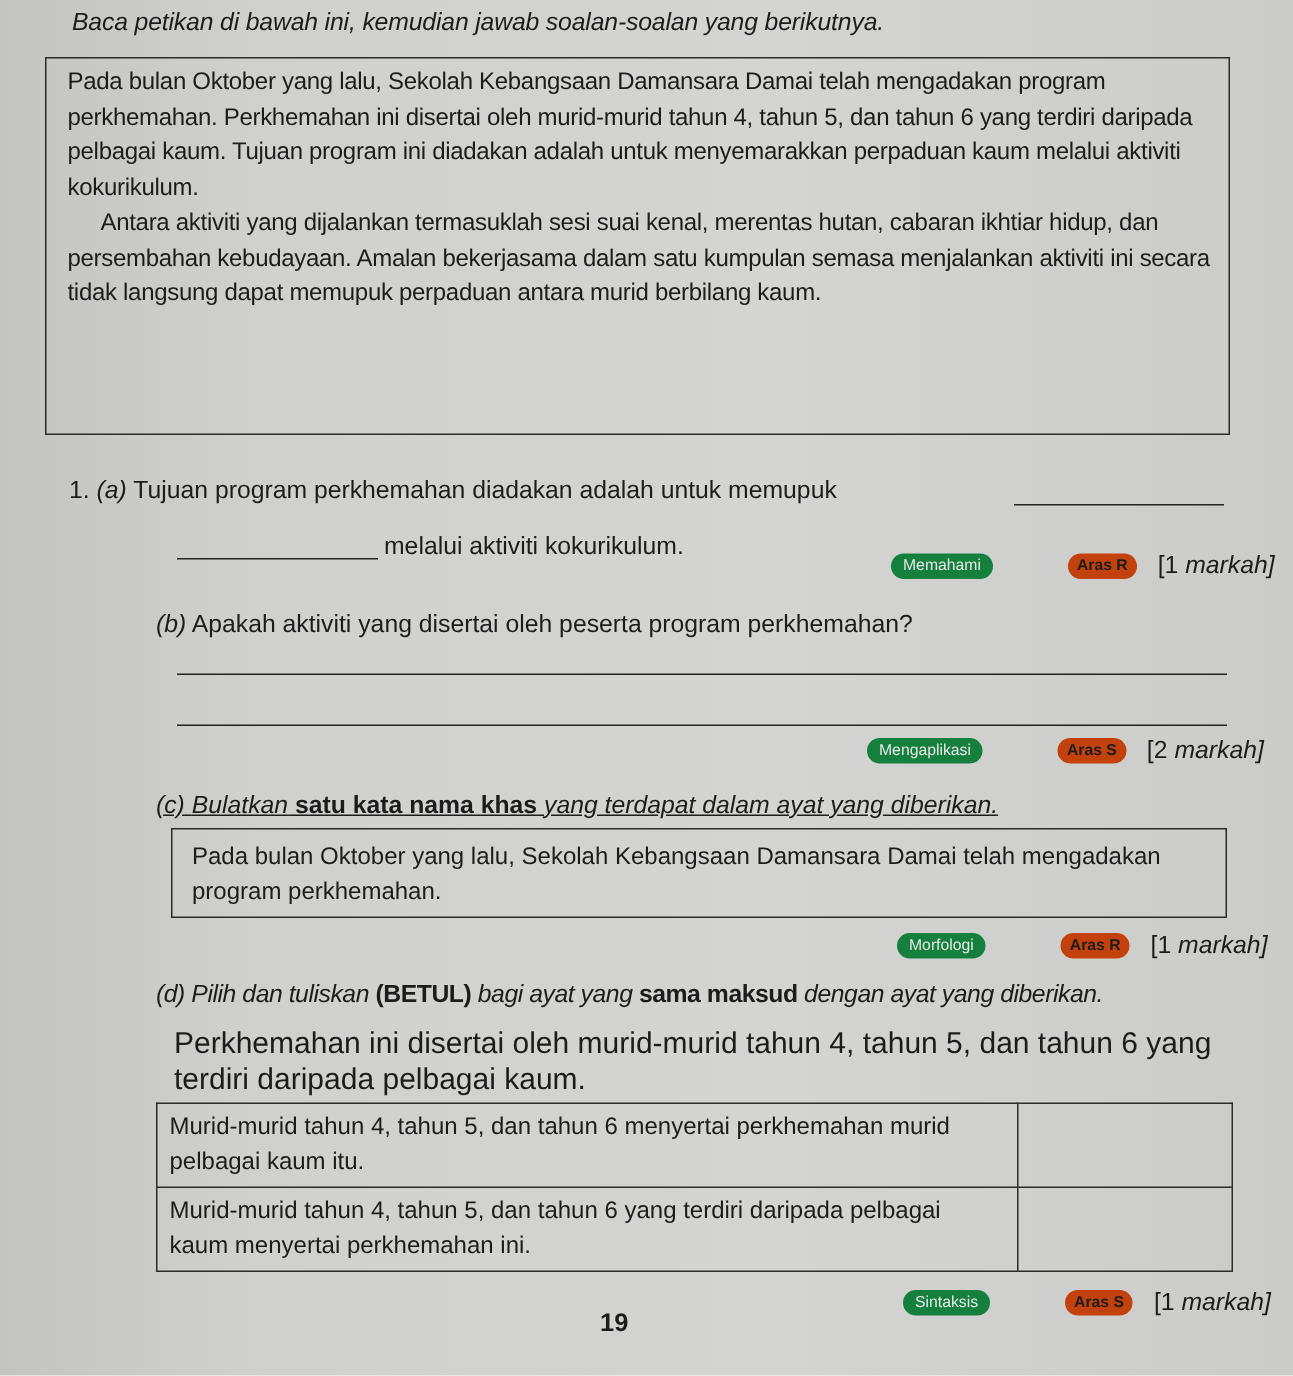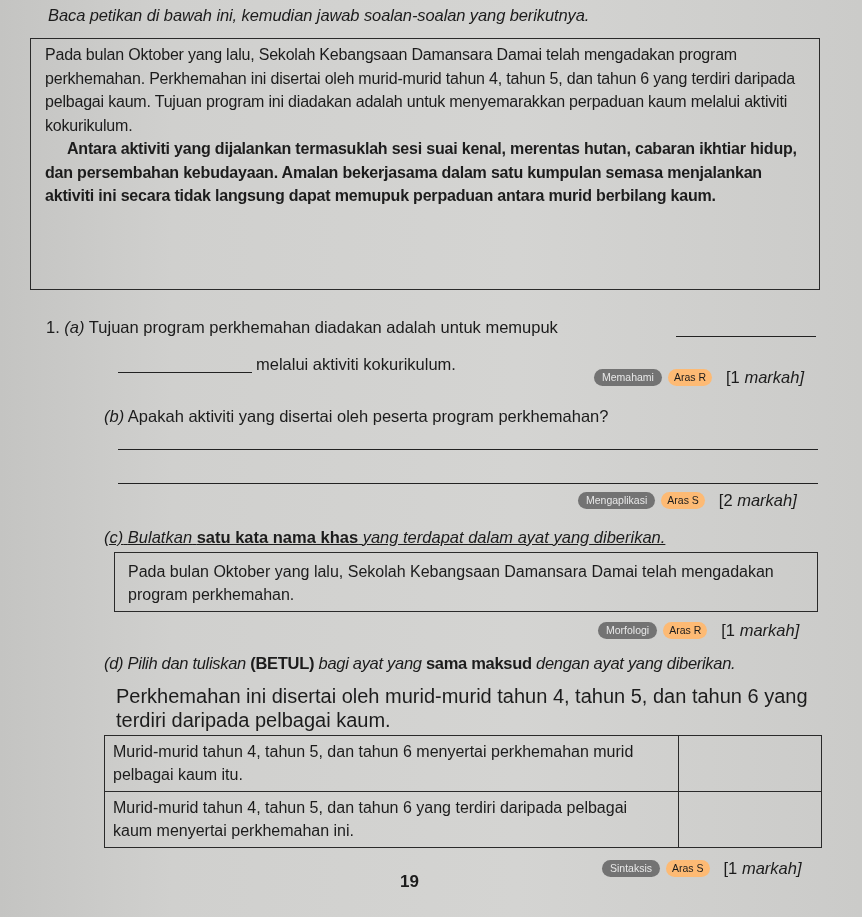--- a/index.html
+++ b/index.html
@@ -12,33 +12,33 @@
   }
   .abs { position:absolute; }
   .instruction { left:48px; top:6px; font-size:16.5px; font-style:italic; letter-spacing:-0.1px; }
   .passage-box {
     left:30px; top:38px; width:790px; height:252px;
     border:1.5px solid #2a2a2a; box-sizing:border-box;
     padding:4px 12px 0 14px;
     font-size:16px; line-height:23.5px; letter-spacing:-0.2px;
   }
   .passage-box p { margin:0; }
-  .indent { text-indent:22px;font-weight:bold; }
+  .indent { text-indent:22px; }
   .q { font-size:16.5px; }
   .q-a1 { left:46px; top:318px; }
   .q-a2 { left:256px; top:355px; }
   .blank { position:absolute; border-bottom:1.3px solid #222; height:0; }
   .badge-row { position:absolute; display:flex; align-items:center; gap:6px; font-size:16px; }
   .skill-badge {
-    background:#737373; color:#e8e8e8; font-size:10.5px;
+    background:#15803d; color:#e8e8e8; font-size:10.5px;
     border-radius:9px; padding:2px 8px; line-height:13px;
   }
   .level-badge {
-    background:#fdba74; color:#1c1c1c; font-size:10.5px; font-weight:normal;
-    border-radius:9px; padding:2px 6px; line-height:13px;
+    background:#c2410c; color:#1c1c1c; font-size:10.5px; font-weight:bold;
+    border-radius:9px; padding:2px 6px; line-height:13px;margin-left:44px;
   }
   .mark { font-size:16.5px; margin-left:8px; }
   .mark i { font-style:italic;text-align:center; }
   .q-b { left:104px; top:407px; }
   .q-c { left:104px; top:528px; font-style:italic;text-decoration:underline; }
   .q-c b { font-style:normal; font-weight:bold; }
   .c-box {
     left:114px; top:552px; width:704px; height:60px;
     border:1.5px solid #2a2a2a; box-sizing:border-box;
     padding:7px 10px 0 13px; font-size:16px; line-height:23px;

